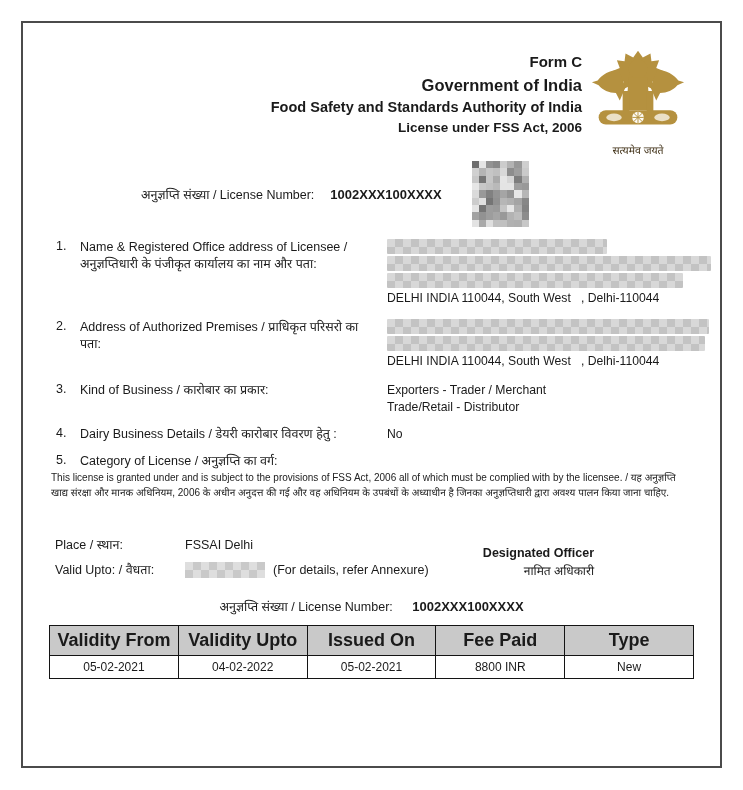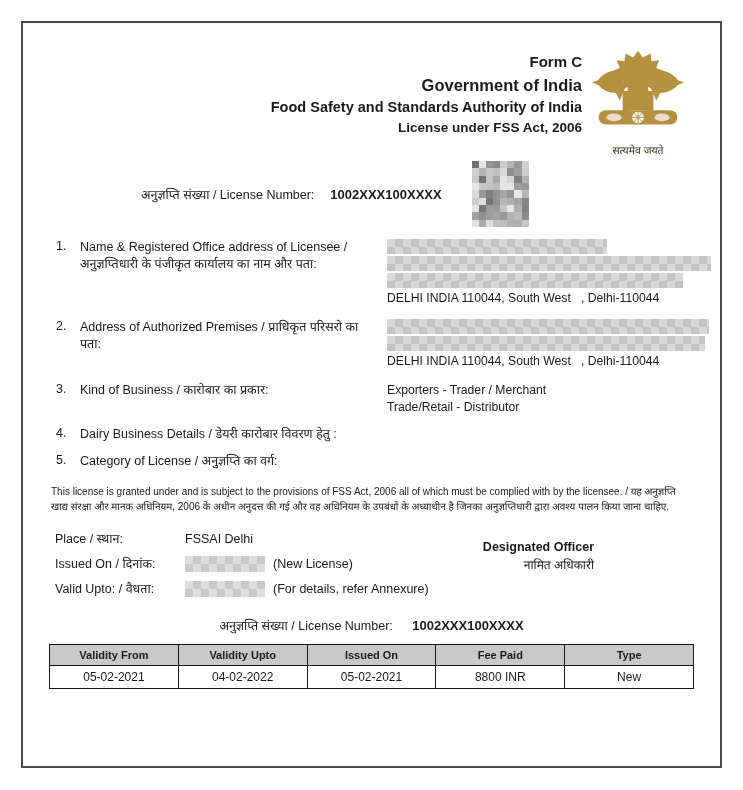--- a/index.html
+++ b/index.html
@@ -37,42 +37,42 @@
   .item-label { width:300px; font-size:12.5px; line-height:1.35; flex:0 0 auto; }
   .item-value { margin-left:7px; flex:1; font-size:12.5px; line-height:1.4; }
   .vis-value { white-space:pre-wrap; font-size:12.2px; }
   .vis-value.bold { font-weight:700; }
   .redact {
     background:repeating-conic-gradient(#c3c3c3 0% 25%, #d8d8d8 0% 50%) 0 0/16px 16px;
     height:15px; margin-bottom:2px; border-radius:1px;
   }
   .mb12{margin-bottom:12px;} .mb10{margin-bottom:10px;}
   
-  .legal { margin-top:14px; font-size:10px; line-height:1.5; color:#222;
+  .legal { font-size:10px; line-height:1.5; color:#222;
            margin-left:2px; margin-right:2px; }
   
-  .place-officer { display:flex; margin-top:12px; }
+  .place-officer { display:flex; margin-top:32px; }
   .place-table { flex:0 0 auto; }
   .p-row { display:flex; align-items:center; height:25px; }
   .p-label { width:136px; padding-left:6px; font-size:12.5px; flex:0 0 auto; }
   .p-chip { width:80px; height:16px; margin-right:8px; flex:0 0 auto;
     background:repeating-conic-gradient(#cicc 0% 25%, #dadada 0% 50%) 0 0/16px 16px;
     background:repeating-conic-gradient(#c9c9c9 0% 25%, #dedede 0% 50%) 0 0/16px 16px; }
   .p-value { font-size:12.5px; }
   .officer { margin-left:auto; margin-right:100px; margin-top:14px; text-align:right; }
   .officer-title { font-size:12.5px; font-weight:700; }
   .officer-sub { font-size:12px; margin-top:2px; }
   
   .lic-line2 { text-align:center; margin-top:16px; font-size:12.5px; }
   .lic-line2 .lic-value { font-size:13px; }
   .validity-table { width:100%; border-collapse:collapse; margin-top:10px; }
   .validity-table th, .validity-table td {
     border:1.6px solid #141414; text-align:center; width:20%;
   }
-  .validity-table th { background:#c9c9c9; font-size:11px; font-weight:700; padding:4px 2px; }
+  .validity-table th { background:#c9c9c9; font-size:18px; font-weight:700; padding:4px 2px; }
   .validity-table td { font-size:12px; padding:4px 2px; background:#fff; }
 </style>
 </head>
 <body>
 
 <div class="doc-border">
 
   <div class="header">
     <div class="titles">
       <div class="t1">Form C</div>
@@ -213,41 +213,39 @@
       <div class="item-label">Kind of Business / कारोबार का प्रकार:</div>
       <div class="item-value">
         <div class="vis-value" style="white-space: pre-wrap;">Exporters - Trader / Merchant
 Trade/Retail - Distributor</div>
       </div>
     </div>
 
     <div class="item mb10">
       <div class="item-num">4.</div>
       <div class="item-label">Dairy Business Details / डेयरी कारोबार विवरण हेतु :</div>
+      <div class="item-value">
+        <div class="vis-value" style="white-space: pre-wrap;">No</div>
+      </div>
     </div>
 
     <div class="item">
       <div class="item-num">5.</div>
       <div class="item-label">Category of License / अनुज्ञप्ति का वर्ग:</div>
     </div>
 
   </div>
 
   <p class="legal">This license is granted under and is subject to the provisions of FSS Act, 2006 all of which must be complied with by the licensee. / यह अनुज्ञप्ति खाद्य संरक्षा और मानक अधिनियम, 2006 के अधीन अनुदत्त की गई और वह अधिनियम के उपबंधों के अध्याधीन है जिनका अनुज्ञप्तिधारी द्वारा अवश्य पालन किया जाना चाहिए.</p>
 
   <div class="place-officer">
     <div class="place-table">
       <div class="p-row">
         <span class="p-label">Place / स्थान:</span>
         <span class="p-value">FSSAI Delhi</span>
-      </div>
-      <div class="p-row">
-        <span class="p-label">Issued On / दिनांक:</span>
-        <span class="p-chip"></span>
-        <span class="p-value">(New License)</span>
       </div>
       <div class="p-row">
         <span class="p-label">Valid Upto: / वैधता:</span>
         <span class="p-chip"></span>
         <span class="p-value">(For details, refer Annexure)</span>
       </div>
     </div>
     <div class="officer">
       <div class="officer-title">Designated Officer</div>
       <div class="officer-sub">नामित अधिकारी</div>

